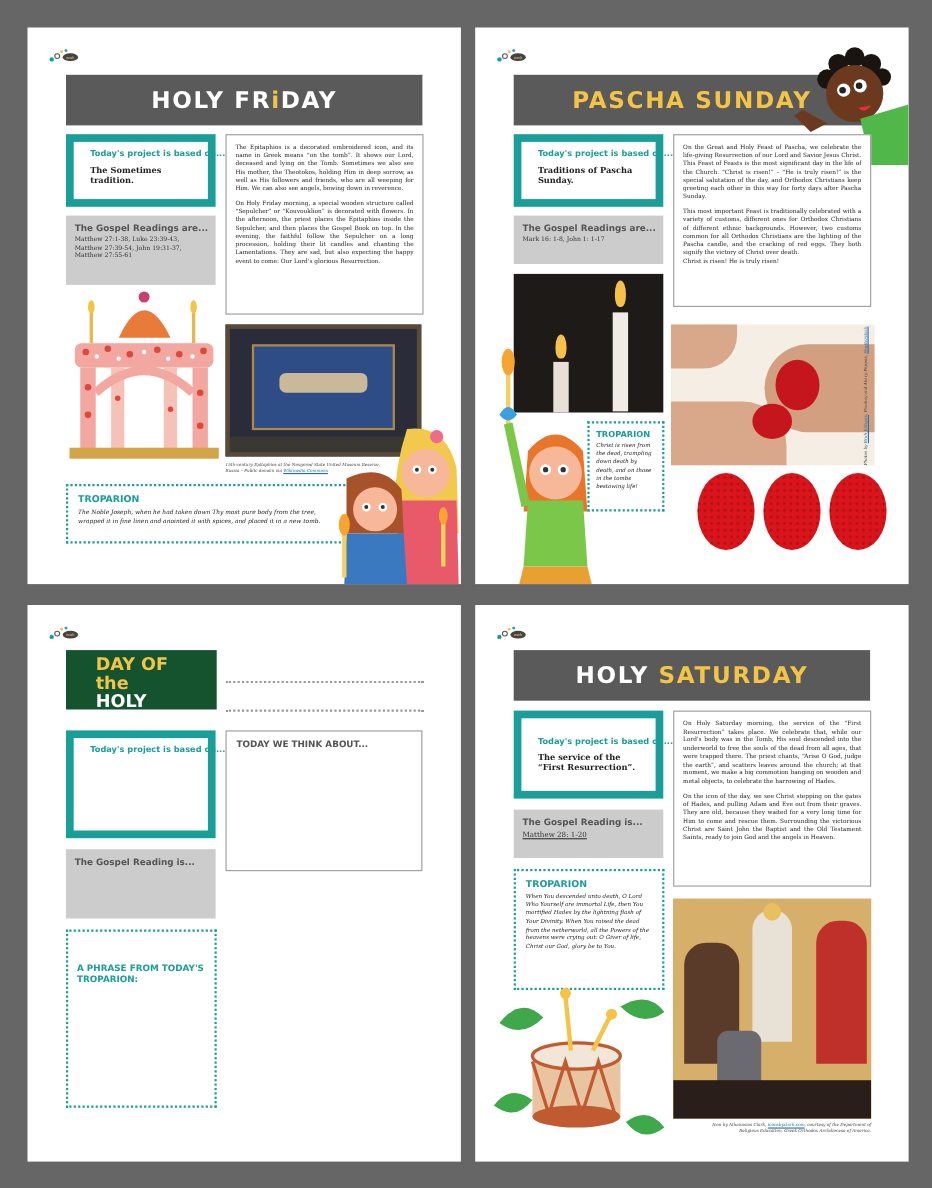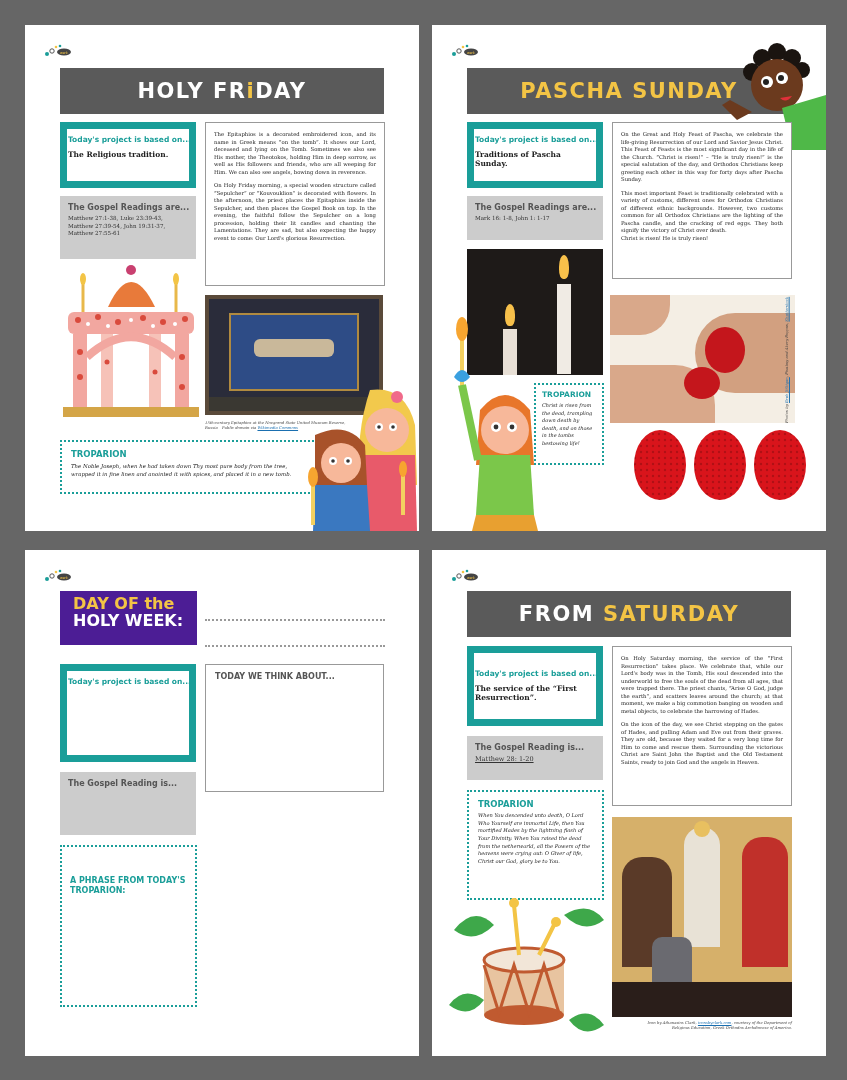--- a/index.html
+++ b/index.html
@@ -11,21 +11,21 @@
   .p2 { left: 432px; top: 25px; }
   .p3 { left: 25px; top: 550px; }
   .p4 { left: 432px; top: 550px; }
 
   .logo { position: absolute; left: 18px; top: 17px; width: 30px; height: 18px; }
 
   .title-bar { position: absolute; left: 35px; top: 43px; width: 324px; height: 46px; background: #5a5a5a; display: flex; align-items: center; justify-content: center; }
   .title-text { font-family: "DejaVu Sans", sans-serif; font-weight: bold; font-size: 21px; letter-spacing: 1.5px; color: #ffffff; }
   .title-text .y { color: #f3c445; }
 
-  .project-box { position: absolute; left: 35px; top: 97px; width: 136px; height: 66px; border: 7px solid #1a9e99; background: #fff; padding: 6px 1px; }
+  .project-box { position: absolute; left: 35px; top: 97px; width: 136px; height: 66px; border: 7px solid #1a9e99; background: #fff; padding: 6px 15px; }
   .project-label { font-family: "DejaVu Sans", sans-serif; font-weight: bold; font-size: 7.5px; color: #1a9e99; white-space: nowrap; }
   .project-value { font-family: "DejaVu Serif", serif; font-weight: bold; font-size: 7.5px; color: #222; margin-top: 6px; line-height: 1.2; }
 
   .gospel-box { position: absolute; left: 35px; top: 171px; width: 136px; background: #cccccc; padding: 7px 8px; }
   .gospel-label { font-family: "DejaVu Sans", sans-serif; font-weight: bold; font-size: 8px; color: #555; white-space: nowrap; }
   .gospel-value { font-family: "DejaVu Serif", serif; font-size: 5.6px; color: #333; margin-top: 3px; line-height: 1.35; }
 
   .text-box { position: absolute; left: 180px; top: 97px; width: 180px; border: 1px solid #999; background: #fff; padding: 8px 8px; }
   .text-box p { font-family: "DejaVu Serif", serif; font-size: 5.3px; line-height: 1.42; color: #222; text-align: justify; }
   .text-box p + p { margin-top: 6px; }
@@ -33,21 +33,21 @@
   .troparion-box { position: absolute; border: 2px dotted #1a9e99; background: #fff; padding: 7px 9px; }
   .trop-title { font-family: "DejaVu Sans", sans-serif; font-weight: bold; font-size: 8.5px; color: #1a9e99; }
   .trop-text { font-family: "DejaVu Serif", serif; font-style: italic; font-size: 5.4px; line-height: 1.5; color: #222; margin-top: 3px; }
 
   .caption { position: absolute; font-family: "DejaVu Serif", serif; font-style: italic; font-size: 3.8px; color: #444; line-height: 1.4; }
   .caption .link { color: #1a6fb0; text-decoration: underline; }
 
   .illus { position: absolute; }
 
   
-  .dayhw-bar { position: absolute; left: 35px; top: 41px; width: 137px; height: 54px; background: #4c1d95; padding: 5px 13px; }
+  .dayhw-bar { position: absolute; left: 35px; top: 41px; width: 137px; height: 54px; background: #14532d; padding: 5px 27px; }
   .dayhw-text { font-family: "DejaVu Sans", sans-serif; font-weight: bold; font-size: 16px; line-height: 1.05; color: #fff; }
   .dayhw-text .y { color: #f3c445; }
   .dotline { position: absolute; left: 180px; width: 180px; border-top: 2px dotted #999; }
   .think-box { position: absolute; left: 180px; top: 114px; width: 179px; height: 128px; border: 1px solid #999; padding: 7px 9px; background: #fff; }
   .think-label { font-family: "DejaVu Sans", sans-serif; font-weight: bold; font-size: 8px; color: #555; }
   .draw-box { position: absolute; left: 180px; top: 249px; width: 179px; height: 208px; border: 2px dotted #1a9e99; padding: 8px 8px; background: #fff; }
   .draw-label { font-family: "DejaVu Sans", sans-serif; font-weight: bold; font-size: 8.2px; color: #555; line-height: 1.3; }
   .phrase-box { position: absolute; left: 35px; top: 295px; width: 137px; height: 162px; border: 2px dotted #1a9e99; padding: 8px 8px; background: #fff; }
   .phrase-label { font-family: "DejaVu Sans", sans-serif; font-weight: bold; font-size: 8px; color: #1a9e99; line-height: 1.3; margin-top: 21px; }
 </style>
@@ -63,21 +63,21 @@
     <ellipse cx="21" cy="10" rx="7" ry="3.5" fill="#444"></ellipse>
       <text x="17" y="11.5" font-size="3.5" fill="#f3c445" font-family="DejaVu Sans, sans-serif">wwk</text>
   </svg>
 
   <div class="title-bar">
     <span class="title-text"><span>HOLY FR</span><span class="y">i</span><span>DAY</span></span>
   </div>
 
   <div class="project-box">
     <div class="project-label">Today's project is based on...</div>
-    <div class="project-value">The Religious tradition.</div>
+    <div class="project-value">The Sometimes tradition.</div>
   </div>
 
   <div class="gospel-box" style="height:63px;">
     <div class="gospel-label">The Gospel Readings are...</div>
     <div class="gospel-value">Matthew 27:1-38, Luke 23:39-43, Matthew 27:39-54, John 19:31-37, Matthew 27:55-61</div>
   </div>
 
   <div class="text-box" style="height:164px;">
     <p>The Epitaphios is a decorated embroidered icon, and its name in Greek means “on the tomb”. It shows our Lord, deceased and lying on the Tomb. Sometimes we also see His mother, the Theotokos, holding Him in deep sorrow, as well as His followers and friends, who are all weeping for Him. We can also see angels, bowing down in reverence.</p>
     <p>On Holy Friday morning, a special wooden structure called “Sepulcher” or “Kouvouklion” is decorated with flowers. In the afternoon, the priest places the Epitaphios inside the Sepulcher, and then places the Gospel Book on top. In the evening, the faithful follow the Sepulcher on a long procession, holding their lit candles and chanting the Lamentations. They are sad, but also expecting the happy event to come: Our Lord's glorious Resurrection.</p>
@@ -292,21 +292,21 @@
   <svg class="logo" viewBox="0 0 30 18">
     <circle cx="4" cy="12" r="2" fill="#1a9e99"></circle>
       <circle cx="9" cy="9" r="2.2" fill="none" stroke="#555" stroke-width="1"></circle>
     <circle cx="13" cy="5" r="1.3" fill="#f3c445"></circle>
       <circle cx="17" cy="4" r="1.3" fill="#1a9e99"></circle>
     <ellipse cx="21" cy="10" rx="7" ry="3.5" fill="#444"></ellipse>
       <text x="17" y="11.5" font-size="3.5" fill="#f3c445" font-family="DejaVu Sans, sans-serif">wwk</text>
   </svg>
 
   <div class="title-bar" style="top:41px;">
-    <span class="title-text"><span>FROM </span><span class="y">SATURDAY</span></span>
+    <span class="title-text"><span>HOLY </span><span class="y">SATURDAY</span></span>
   </div>
 
   <div class="project-box" style="top:96px; height:80px;">
     <div class="project-label" style="margin-top:10px;">Today's project is based on...</div>
     <div class="project-value">The service of the “First Resurrection”.</div>
   </div>
 
   <div class="gospel-box" style="top:186px; height:44px;">
     <div class="gospel-label">The Gospel Reading is...</div>
     <div class="gospel-value" style="font-size:6.5px;text-decoration:underline;">Matthew 28: 1-20</div>

